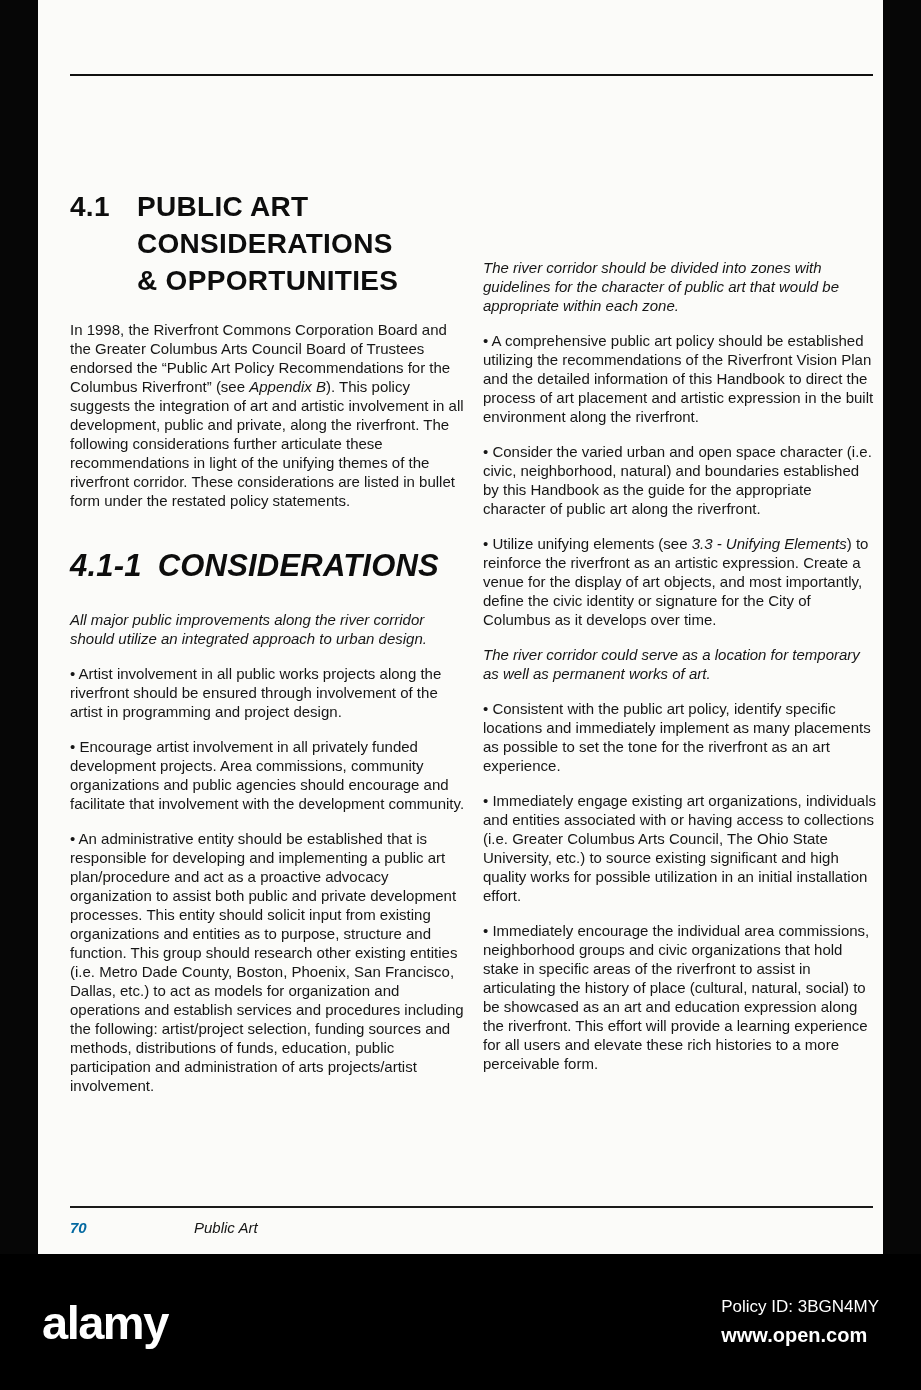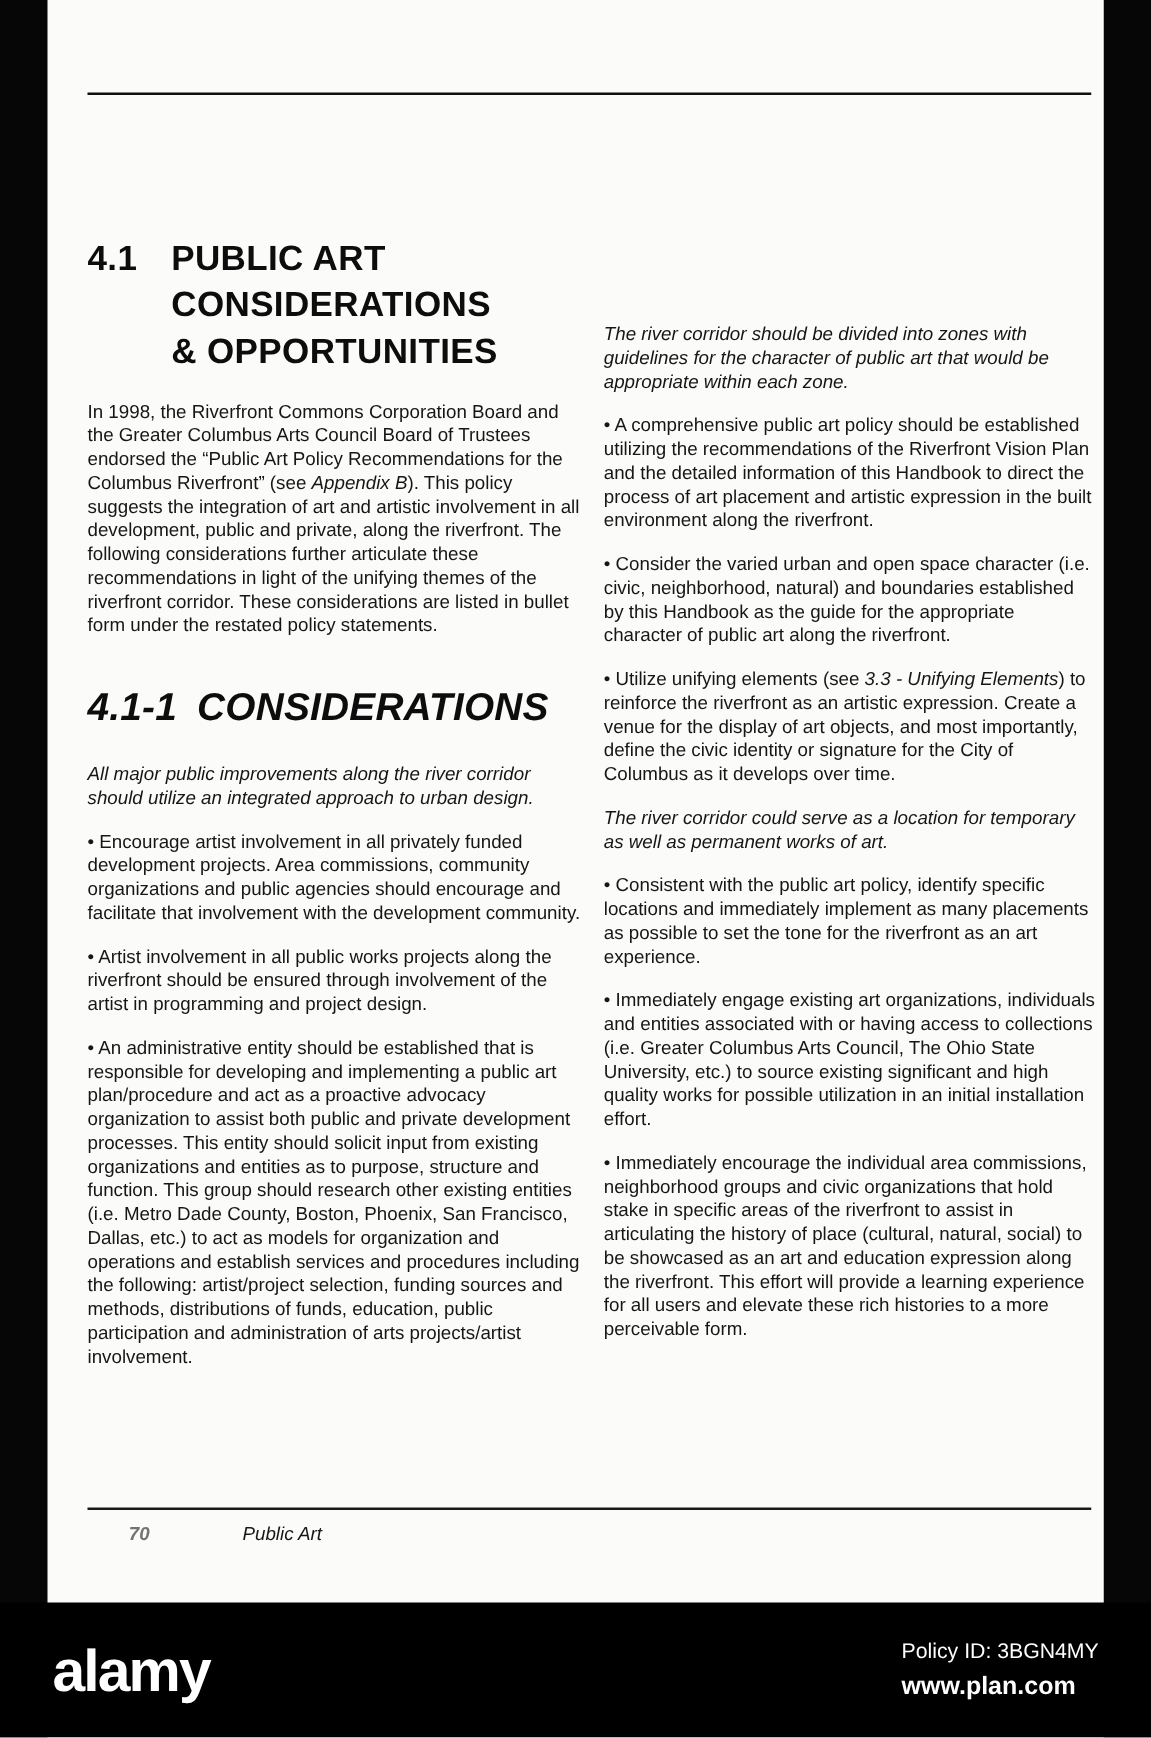--- a/index.html
+++ b/index.html
@@ -71,35 +71,34 @@
     left: 70px; top: 1206px;
     width: 803px; height: 2px;
     background: #1a1a1a;
   }
   .footer-pagenum {
     position: absolute;
     left: 70px; top: 1219px;
     font-size: 15px;
     font-weight: bold;
     font-style: italic;
-    color: #737373;
-    margin-left: 33px;
+    color: #0369a1;
   }
   .footer-title {
     position: absolute;
     left: 194px; top: 1219px;
     font-size: 15px;
     font-style: italic;
     color: #161616;
   }
 
   .alamy-bar {
     position: absolute;
     left: 0; right: 0; bottom: 0;
-    height: 108px;
+    height: 136px;
     background: #000000;
     display: flex;
     align-items: center;
     justify-content: space-between;
     padding: 0 42px;
     box-sizing: border-box;
   }
   .alamy-logo {
     color: #ffffff;
     font-size: 47px;
@@ -130,22 +129,22 @@
   </div>
 
   <div class="col col-left">
     <p class="body"><span>In 1998, the Riverfront Commons Corporation Board and the Greater Columbus Arts Council Board of Trustees endorsed the “Public Art Policy Recommendations for the Columbus Riverfront” (see </span><i>Appendix B</i><span>). This policy suggests the integration of art and artistic involvement in all development, public and private, along the riverfront. The following considerations further articulate these recommendations in light of the unifying themes of the riverfront corridor. These considerations are listed in bullet form under the restated policy statements.</span></p>
 
     <h2 class="section-heading">
       <span class="s-num">4.1-1</span><span>CONSIDERATIONS</span>
     </h2>
 
     <p class="body lead">All major public improvements along the river corridor should utilize an integrated approach to urban design.</p>
+    <p class="body">• Artist involvement in all public works projects along the riverfront should be ensured through involvement of the artist in programming and project design.</p>
     <p class="body">• Encourage artist involvement in all privately funded development projects. Area commissions, community organizations and public agencies should encourage and facilitate that involvement with the development community.</p>
-    <p class="body">• Artist involvement in all public works projects along the riverfront should be ensured through involvement of the artist in programming and project design.</p>
     <p class="body">• An administrative entity should be established that is responsible for developing and implementing a public art plan/procedure and act as a proactive advocacy organization to assist both public and private development processes. This entity should solicit input from existing organizations and entities as to purpose, structure and function. This group should research other existing entities (i.e. Metro Dade County, Boston, Phoenix, San Francisco, Dallas, etc.) to act as models for organization and operations and establish services and procedures including the following: artist/project selection, funding sources and methods, distributions of funds, education, public participation and administration of arts projects/artist involvement.</p>
   </div>
 
   <div class="col col-right">
     <p class="body lead">The river corridor should be divided into zones with guidelines for the character of public art that would be appropriate within each zone.</p>
     <p class="body">• A comprehensive public art policy should be established utilizing the recommendations of the Riverfront Vision Plan and the detailed information of this Handbook to direct the process of art placement and artistic expression in the built environment along the riverfront.</p>
     <p class="body">• Consider the varied urban and open space character (i.e. civic, neighborhood, natural) and boundaries established by this Handbook as the guide for the appropriate character of public art along the riverfront.</p>
     <p class="body"><span>• Utilize unifying elements (see </span><i>3.3 - Unifying Elements</i><span>) to reinforce the riverfront as an artistic expression. Create a venue for the display of art objects, and most importantly, define the civic identity or signature for the City of Columbus as it develops over time.</span></p>
     <p class="body lead">The river corridor could serve as a location for temporary as well as permanent works of art.</p>
     <p class="body">• Consistent with the public art policy, identify specific locations and immediately implement as many placements as possible to set the tone for the riverfront as an art experience.</p>
@@ -154,17 +153,17 @@
   </div>
 
   <div class="footer-rule"></div>
   <div class="footer-pagenum">70</div>
   <div class="footer-title">Public Art</div>
 
   <div class="alamy-bar">
     <div class="alamy-logo">alamy</div>
     <div class="alamy-meta">
       <div class="image-id">Policy ID: 3BGN4MY</div>
-      <div class="alamy-url">www.plan.com</div>
+      <div class="alamy-url">www.open.com</div>
     </div>
   </div>
 
 </div>
 
 </body></html>

